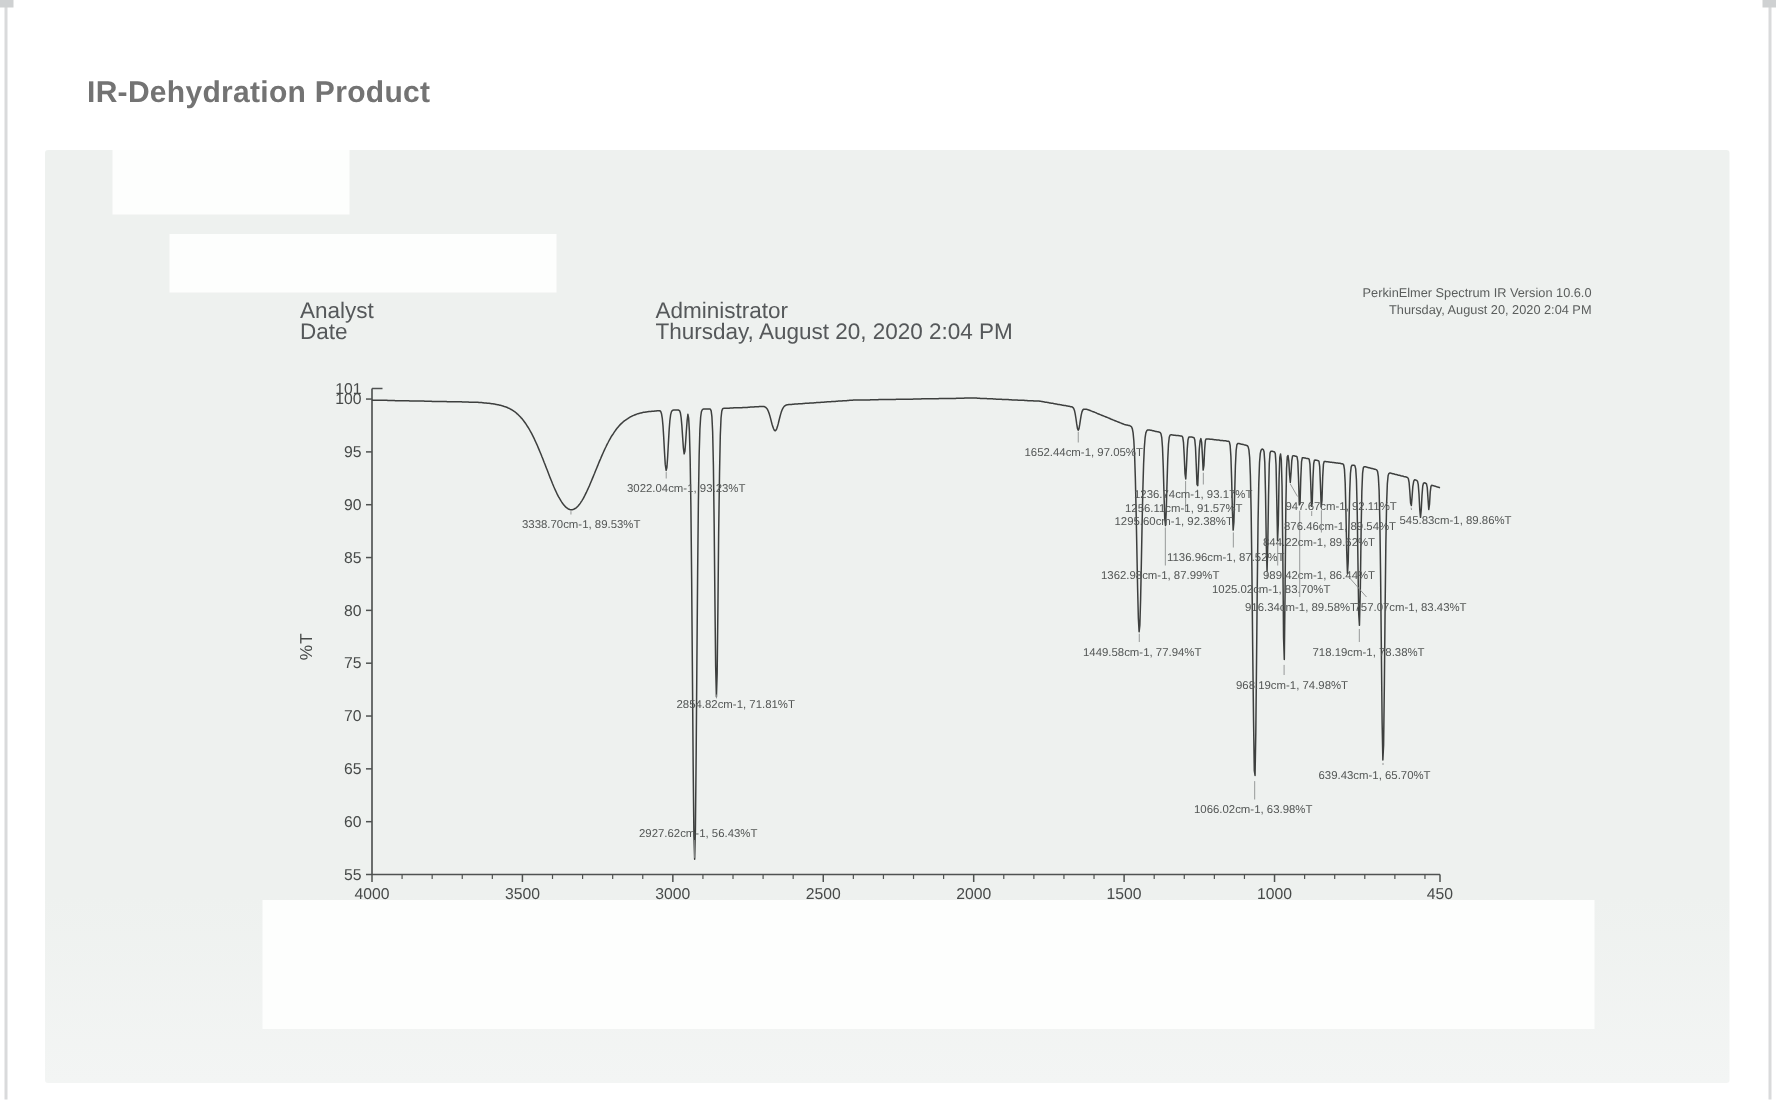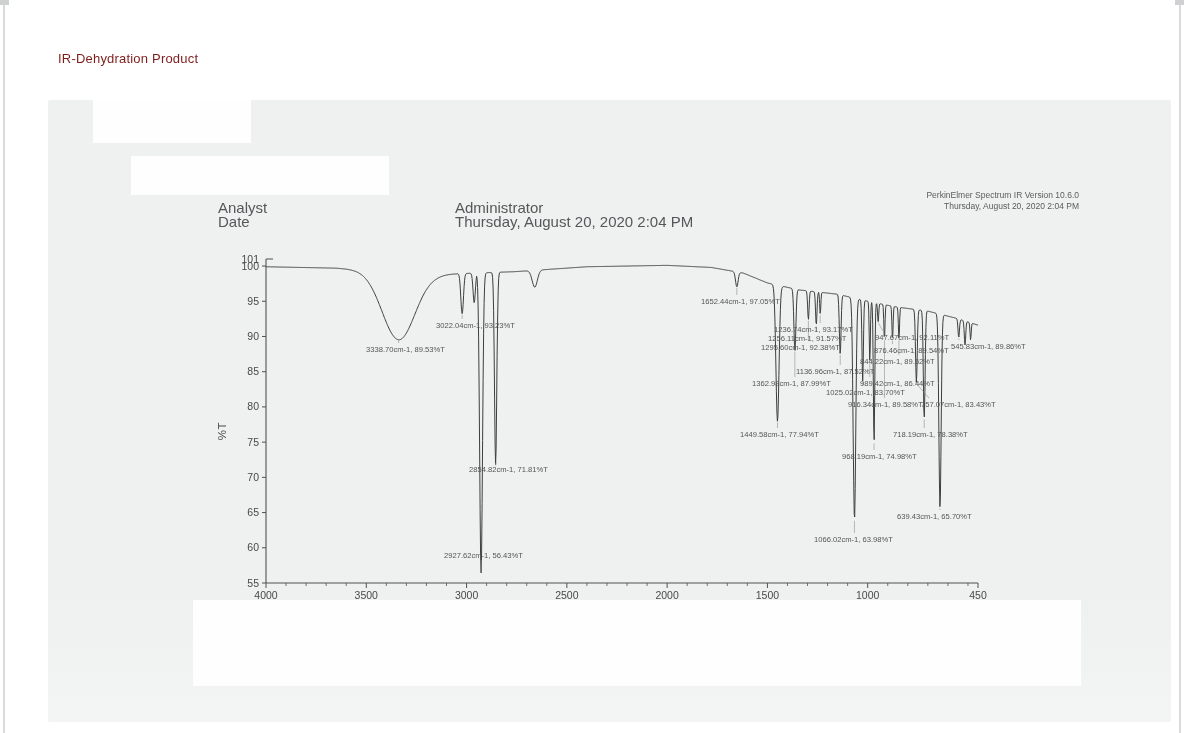--- a/index.html
+++ b/index.html
@@ -8,27 +8,26 @@
     background:#ffffff;font-family:"Liberation Sans",sans-serif;
   }
   .edge{position:absolute;top:0;bottom:0;width:2px;background:#d9dadb;}
   .edge-left{left:3px;}
   .edge-right{right:3px;}
   .corner{position:absolute;top:0;height:5px;width:9px;background:#cfd1d2;}
   .corner-l{left:0;}
   .corner-r{right:0;}
   .title{
     position:absolute;left:58px;top:51px;margin:0;
-    font-size:13px;font-weight:400;color:#7f1d1d;letter-spacing:.2px;
+    font-size:20px;font-weight:700;color:#737373;letter-spacing:.2px;
   }
   .scan{
     position:absolute;left:30px;top:100px;width:1123px;height:622px;
     background:linear-gradient(180deg,#eef1ef 0%,#eef1ef 80%,#f3f5f4 100%);
     border-radius:2px;
-    margin-left:18px;
   }
   .wbox{position:absolute;background:#fdfefd;}
   .b1{left:45px;top:0;width:158px;height:43px;}
   .b2{left:83px;top:56px;width:258px;height:39px;}
   .b3{left:145px;top:500px;width:888px;height:86px;}
   .software{
     position:absolute;right:92px;top:90px;text-align:right;
     font-size:8.5px;line-height:11px;color:#5a5d5c;
   }
   .meta{position:absolute;left:170px;top:101px;font-size:15px;line-height:14px;color:#55585a;}

